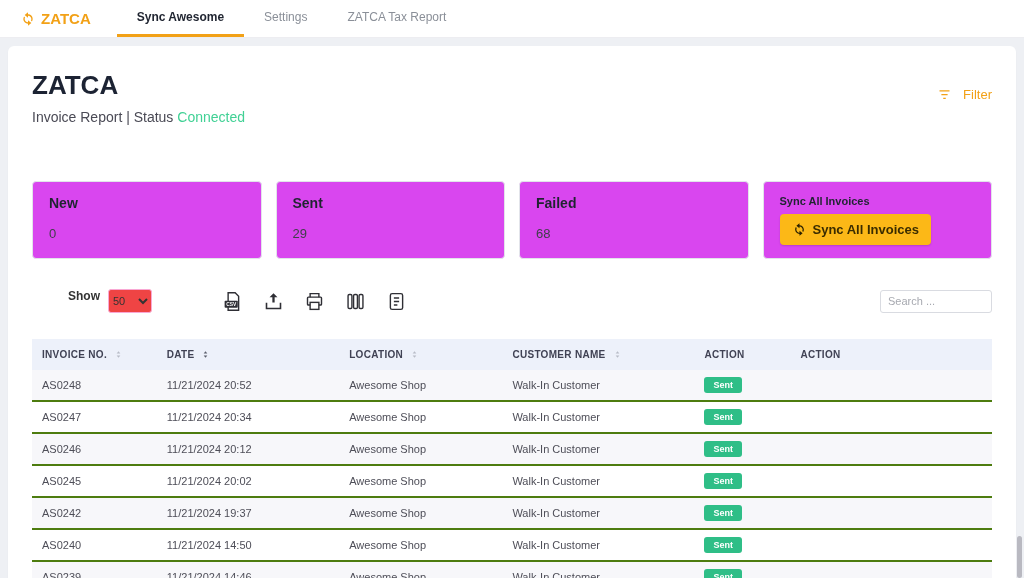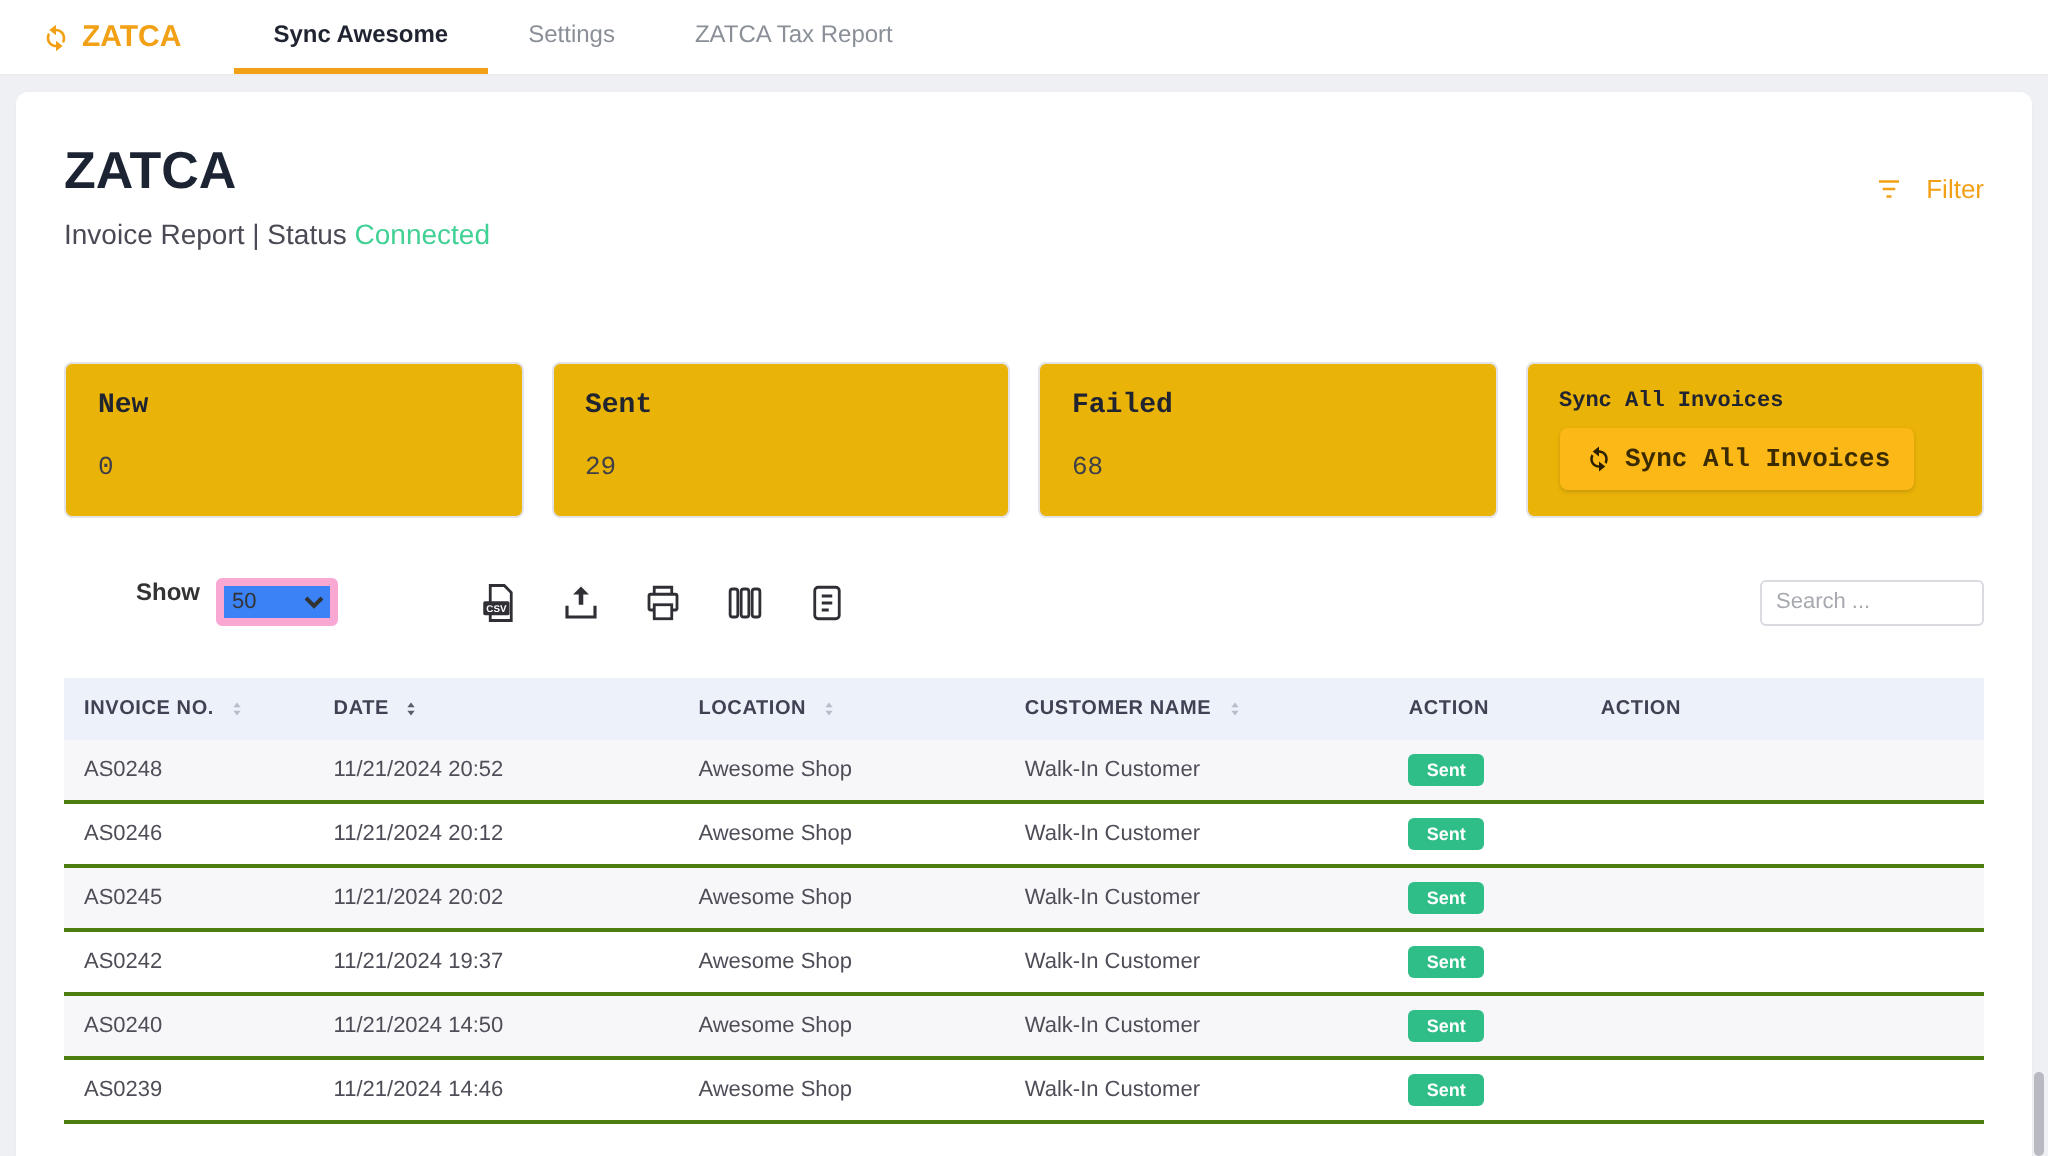--- a/index.html
+++ b/index.html
@@ -53,44 +53,44 @@
     display: flex; align-items: center; gap: 11px;
     color: #f2a117; font-size: 13px; cursor: pointer;
     background: none; border: none; font-family: inherit;
   }
   .filter-btn svg { width: 15px; height: 15px; stroke: #f2a117; }
 
   
   .stats-row { display: flex; gap: 14px; margin-top: 56px; }
   .stat-card {
     flex: 1; border: 1px solid #e2e4ea; border-radius: 4px;
-    padding: 13px 16px; min-height: 68px; background: #eab308; font-family: Liberation Mono, monospace;
+    padding: 13px 16px; min-height: 68px; background: #d946ef;
   }
   .stat-label { font-size: 14px; font-weight: bold; color: #1f2430; }
   .stat-value { font-size: 13px; color: #3f3f4a; margin-top: 15px; }
   .sync-title { font-size: 11px; font-weight: bold; color: #1f2430; }
   .sync-btn {
     margin-top: 7px;
     display: inline-flex; align-items: center; gap: 6px;
     background: #fcb817; color: #3a2c00;
     border: none; border-radius: 4px;
     padding: 8px 12px; font-size: 13px; font-weight: 600;
     font-family: inherit; cursor: pointer;
     box-shadow: 0 1px 2px rgba(0,0,0,0.15);
   }
   .sync-btn svg { width: 15px; height: 15px; fill: #2a2000; }
 
   
   .controls-row { display: flex; align-items: center; margin-top: 30px; }
   .show-group { display: flex; align-items: flex-start; gap: 8px; margin-left: 36px; }
   .show-label { font-size: 12px; font-weight: 600; color: #333; }
   .page-size-select {
-    width: 61px; height: 24px; font-size: 11px; color: #333;
-    border: 4px solid #f9a8d4; border-radius: 3px;
-    font-family: inherit; background: #3b82f6;
+    width: 44px; height: 24px; font-size: 11px; color: #333;
+    border: 1px solid #f9a8d4; border-radius: 3px;
+    font-family: inherit; background: #ef4444;
   }
   .icon-group { display: flex; align-items: center; gap: 20px; margin-left: 70px; }
   .tool-icon { width: 21px; height: 21px; color: #2f2f35; cursor: pointer; display: inline-flex; }
   .tool-icon svg { width: 100%; height: 100%; }
   .search-input {
     margin-left: auto; margin-right: 0;
     width: 112px; height: 23px;
     border: 1px solid #d9dbe1; border-radius: 3px;
     font-size: 11px; padding: 2px 7px; color: #444;
     font-family: inherit;
@@ -299,20 +299,28 @@
     <tbody>
   <tr>
     <td>AS0248</td>
     <td>11/21/2024 20:52</td>
     <td>Awesome Shop</td>
     <td>Walk-In Customer</td>
     <td><span class="badge">Sent</span></td>
     <td></td>
   </tr>
 
+  <tr>
+    <td>AS0247</td>
+    <td>11/21/2024 20:34</td>
+    <td>Awesome Shop</td>
+    <td>Walk-In Customer</td>
+    <td><span class="badge">Sent</span></td>
+    <td></td>
+  </tr>
 
   <tr>
     <td>AS0246</td>
     <td>11/21/2024 20:12</td>
     <td>Awesome Shop</td>
     <td>Walk-In Customer</td>
     <td><span class="badge">Sent</span></td>
     <td></td>
   </tr>
 

